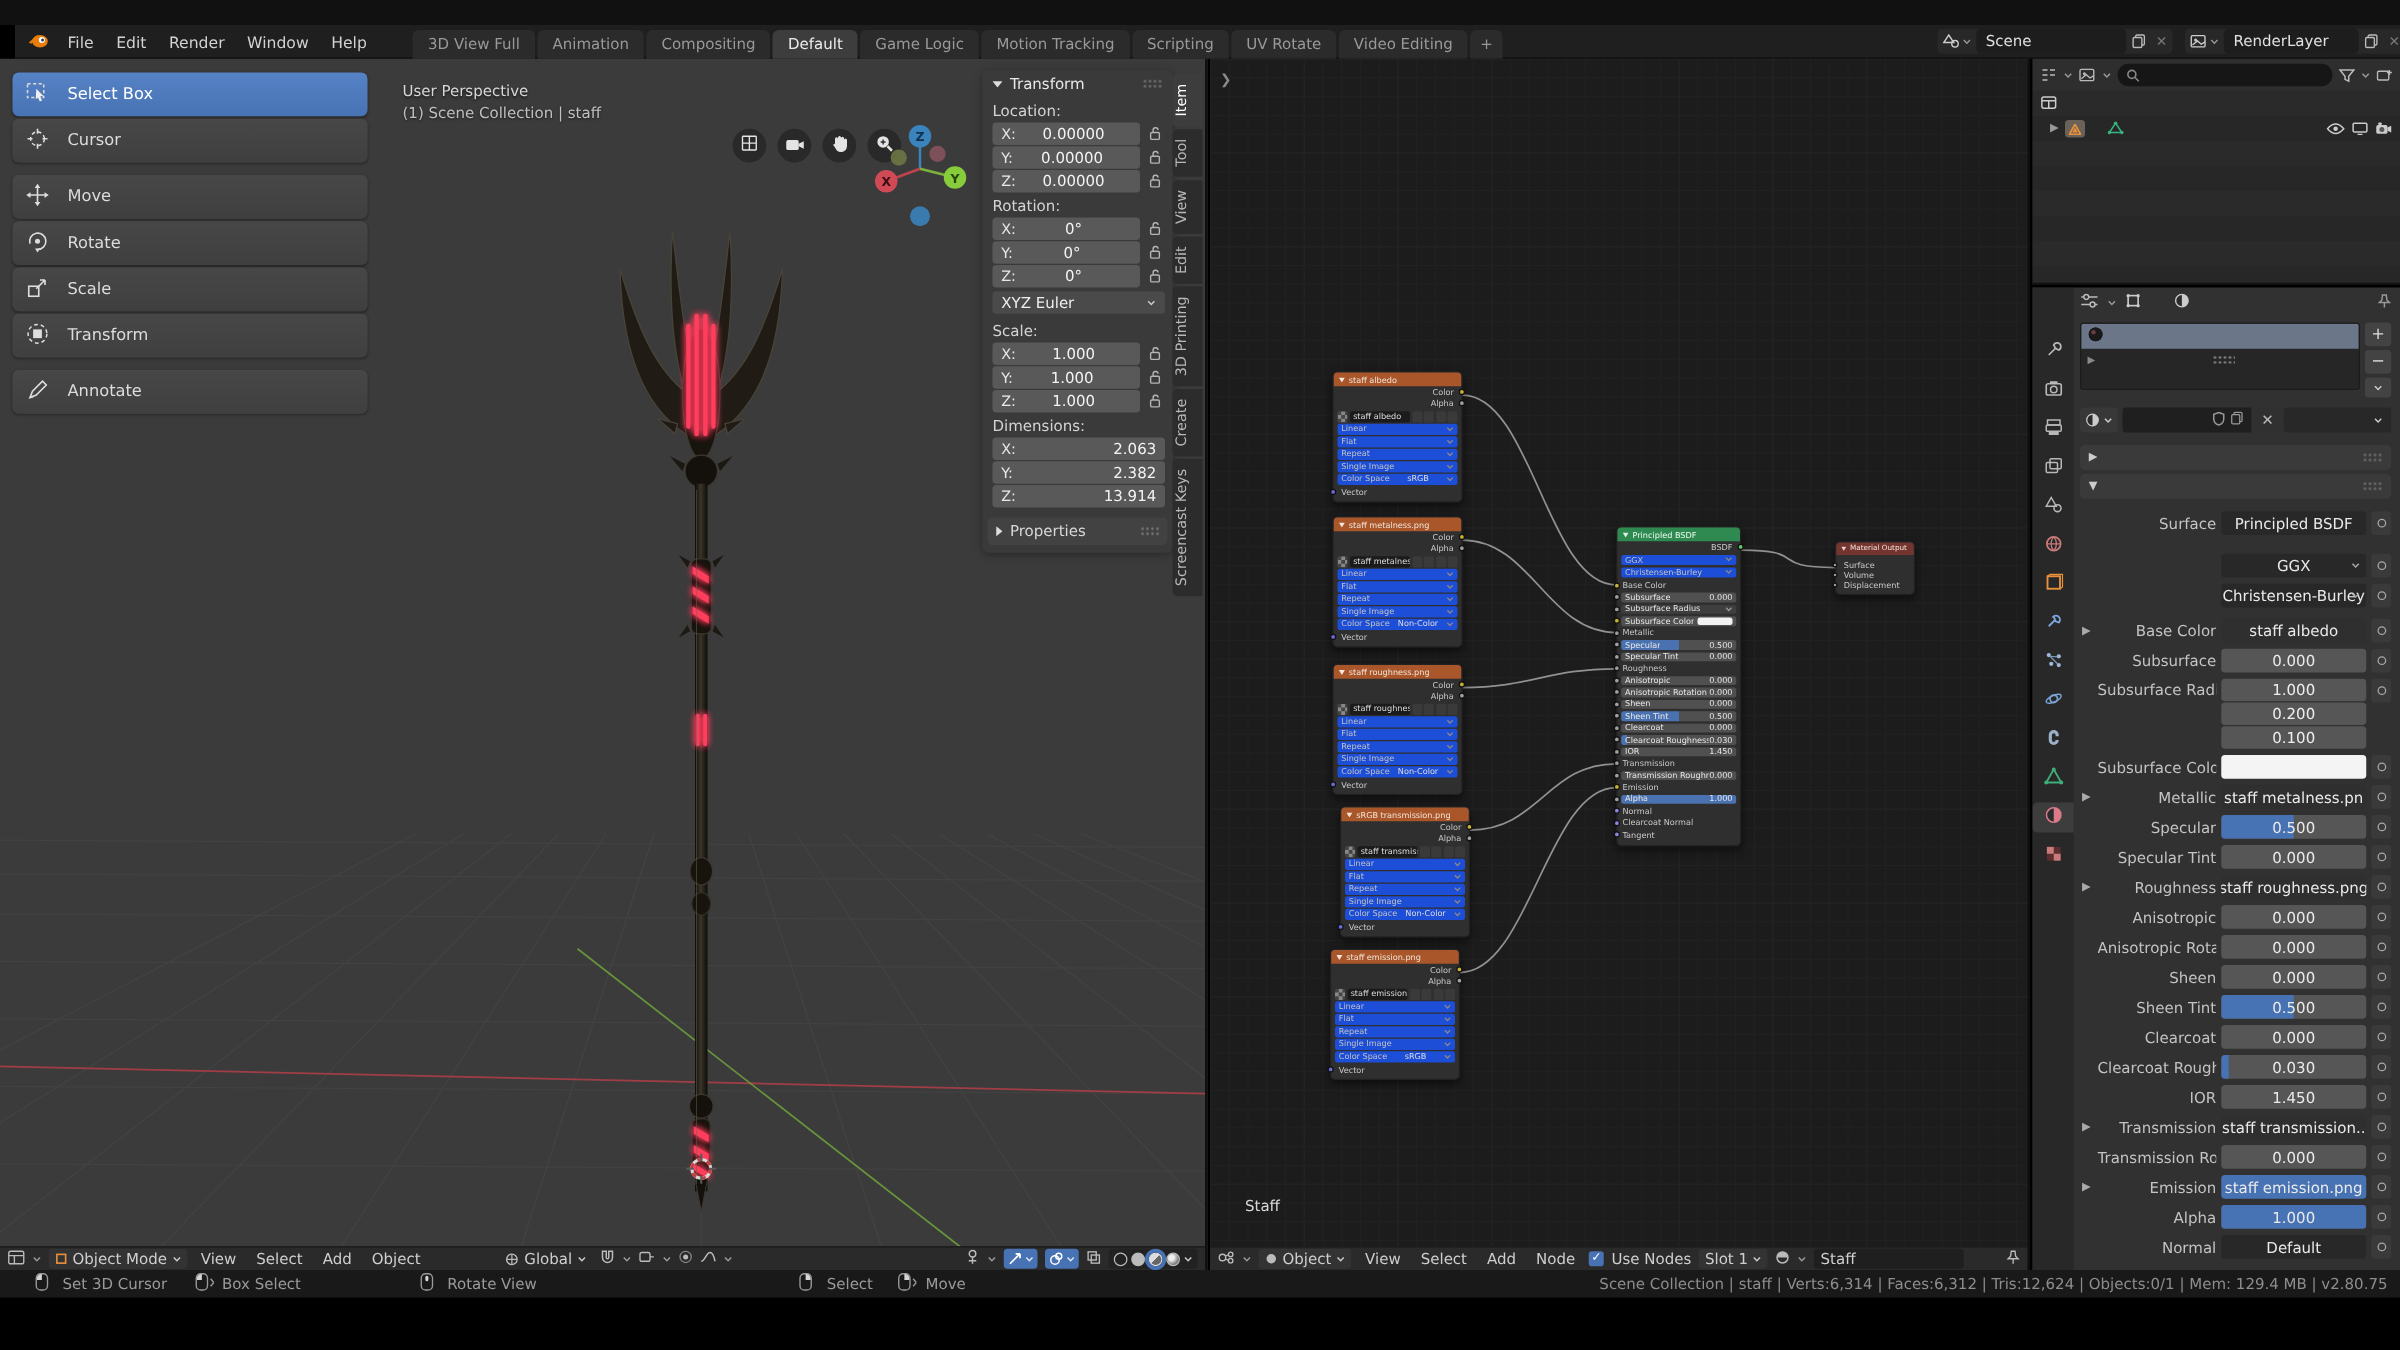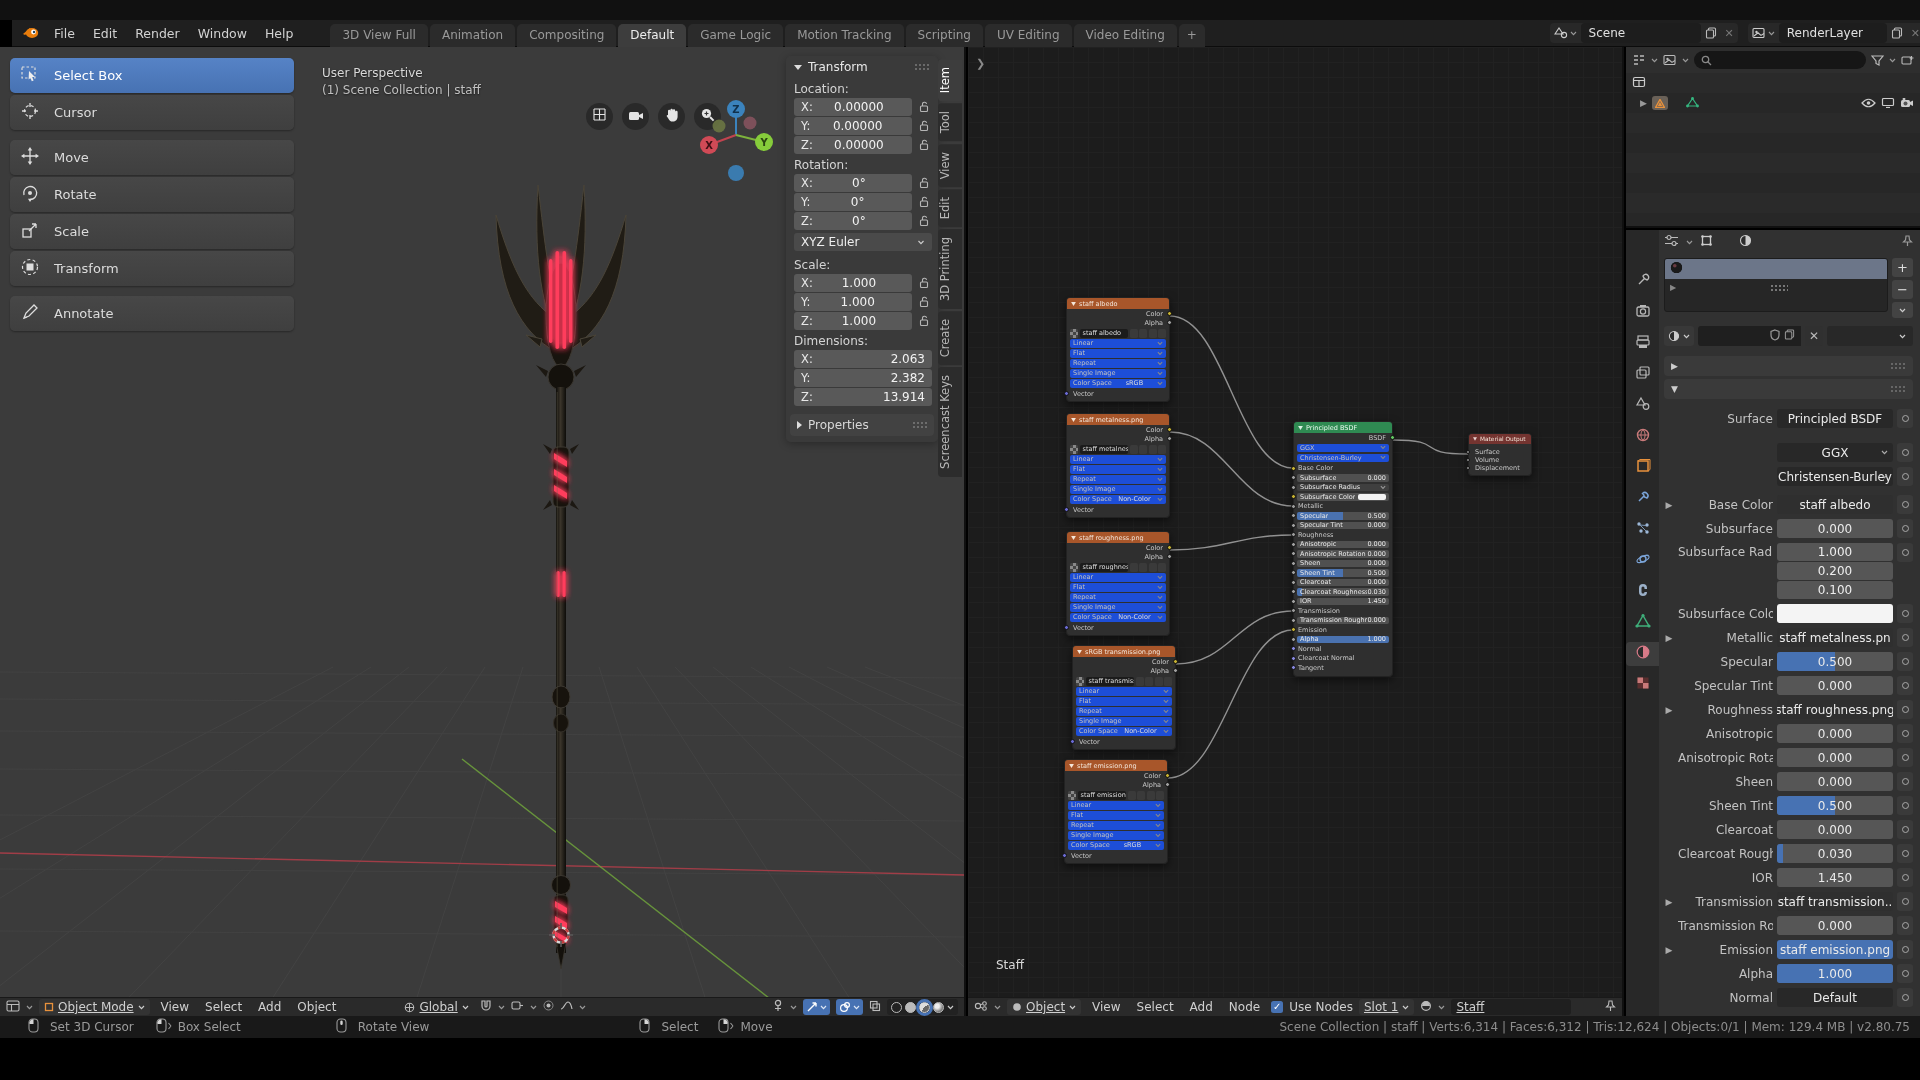--- a/index.html
+++ b/index.html
@@ -64,21 +64,21 @@
   
   #nptabs { position:absolute; right:0; top:12px; width:26px; display:flex; flex-direction:column; gap:2px; }
   .np-tab { writing-mode:vertical-rl; transform:rotate(180deg); background:#2c2c2c; color:#b8b8b8; font-size:11.5px;
     padding:8px 0; text-align:center; border-radius:0 4px 4px 0; white-space:nowrap; width:24px; }
   .np-tab.active { background:#3d3d3d; color:#fff; }
 
   
   .ed-header { position:absolute; left:0; bottom:0; right:0; height:19px; background:#2a2a2a; border-top:1px solid #191919;
     display:flex; align-items:center; gap:6px; padding:0 6px; font-size:12px; color:#cfcfcf; white-space:nowrap; }
   .hdr-menu { padding:1px 5px; }
-  .hdr-chip { display:flex; align-items:center; gap:4px; background:#333; border-radius:3px; padding:1px 5px; height:16px;text-decoration:underline; }
+  .hdr-chip { display:flex; align-items:center; gap:4px; background:#333; border-radius:3px; padding:1px 5px; height:16px; }
   .hdr-blue { background:#4772b3; border-radius:3px; height:16px; display:flex; align-items:center; padding:0 3px; gap:2px; }
   .shade-group { display:flex; align-items:center; gap:3px; background:#222; border-radius:3px; padding:1px 4px; height:16px; }
   .shade-dot { width:11px; height:11px; border-radius:50%; border:1.2px solid #bbb; }
   .shade-dot.solid { background:#bbb; }
   .shade-dot.mat { background:linear-gradient(135deg,#ddd 50%,#666 50%); border-color:#ddd; }
   .shade-dot.activebg { outline:3px solid #4772b3; outline-offset:0; border-radius:50%; }
   .shade-dot.rend { background:radial-gradient(circle at 35% 35%, #eee 25%, #777 70%); }
   .checkbox { width:12px; height:12px; background:#4772b3; border-radius:2.5px; display:flex; align-items:center; justify-content:center;
     color:#fff; font-size:10px; line-height:1; }
 
@@ -183,21 +183,21 @@
     </span>
     <span id="tb-menus"><span class="menu-item">File</span><span class="menu-item">Edit</span><span class="menu-item">Render</span><span class="menu-item">Window</span><span class="menu-item">Help</span></span>
     <span class="ws-tabs" id="ws-tabs">
         <span class="ws-tab">3D View Full</span>
         <span class="ws-tab">Animation</span>
         <span class="ws-tab">Compositing</span>
         <span class="ws-tab active">Default</span>
         <span class="ws-tab">Game Logic</span>
         <span class="ws-tab">Motion Tracking</span>
         <span class="ws-tab">Scripting</span>
-        <span class="ws-tab">UV Editing</span>
+        <span class="ws-tab">UV Rotate</span>
         <span class="ws-tab">Video Editing</span>
         <span class="ws-tab" style="padding:4px 8px 5px">+</span>
       </span>
     <span class="tb-right">
       <span class="id-block">
         <span class="icon-btn">
           <svg width="14" height="12" viewBox="0 0 14 12">
               <path d="M5 1 L9 7 L1 7 Z" fill="none" stroke="#ccc" stroke-width="1.1"></path>
               <circle cx="10" cy="8" r="2.6" fill="none" stroke="#ccc" stroke-width="1.1"></circle>
             </svg>

